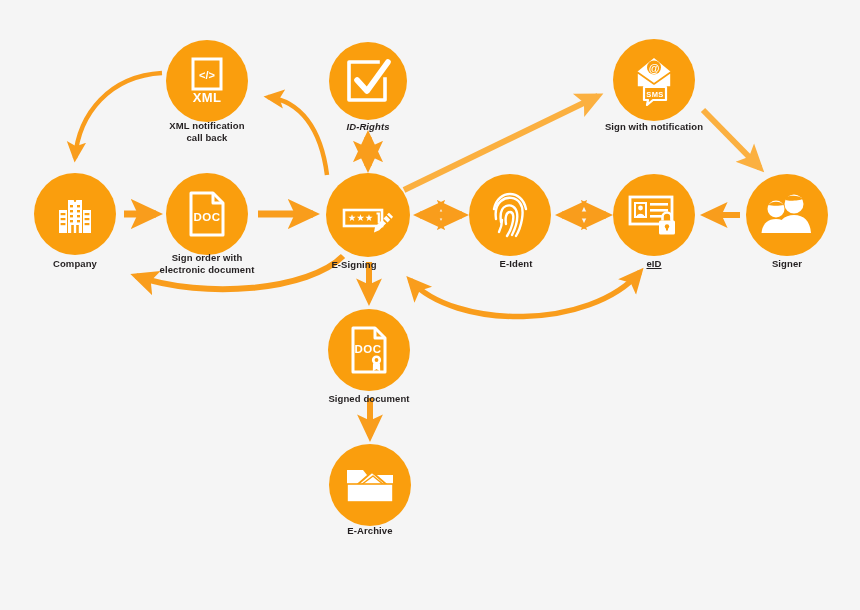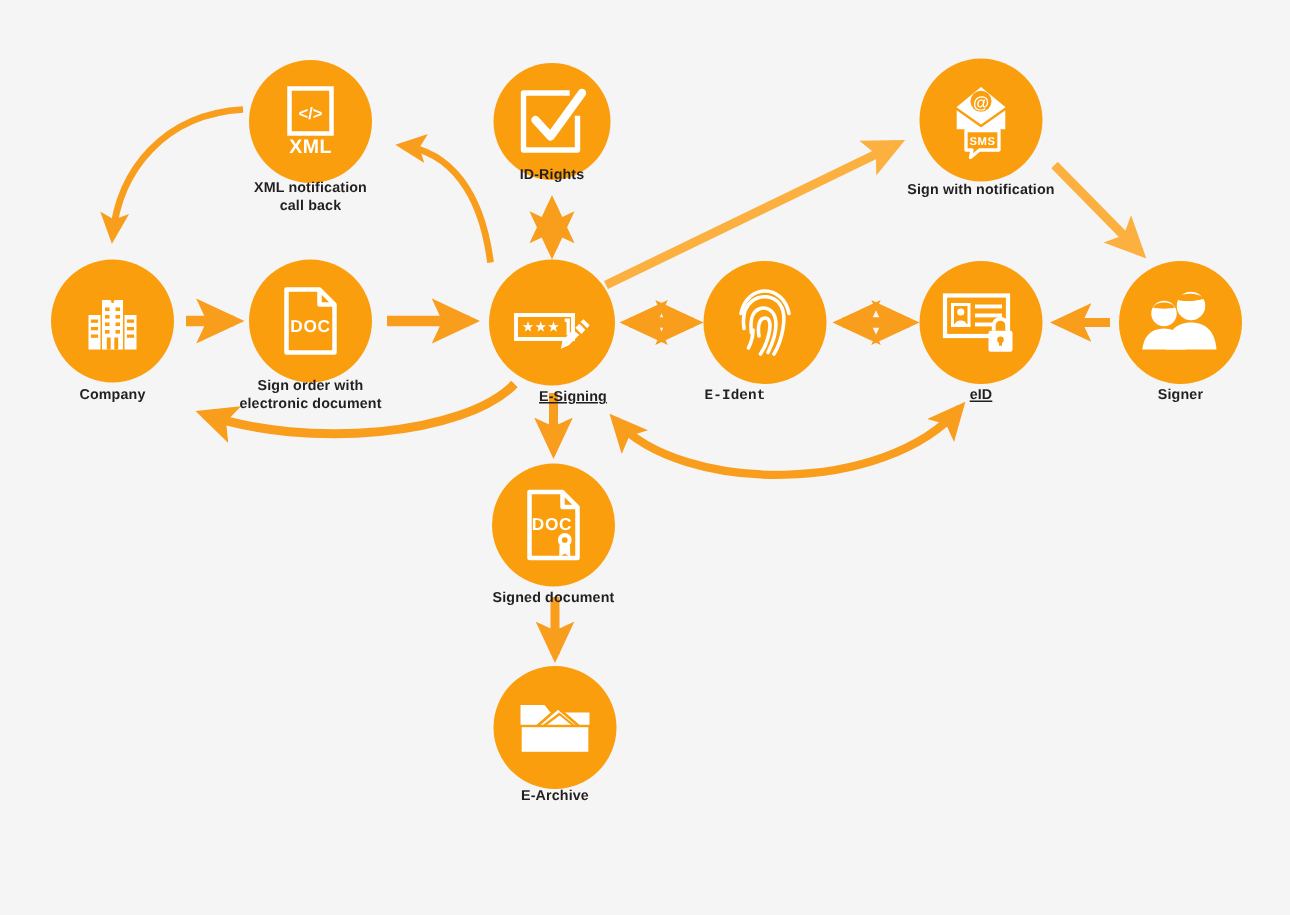--- a/index.html
+++ b/index.html
@@ -162,56 +162,56 @@
 
   <div class="node">
     <div class="node-circle" style="left:329px; top:42px; width:78px; height:78px;">
       <span>
         <svg class="icon-svg" width="46" height="46" viewBox="0 0 46 46">
           <path d="M40 21 L40 42 L4 42 L4 4 L33 4" fill="none" stroke="#ffffff" stroke-width="3.6" stroke-linejoin="round" stroke-linecap="square"></path>
           <path d="M12 22 L22 33 L43 4" fill="none" stroke="#ffffff" stroke-width="5.6" stroke-linejoin="round" stroke-linecap="round"></path>
         </svg>
       </span>
     </div>
-    <div class="node-label" style="left:268px; top:111px;">ID-Rights</div>
+    <div class="node-label" style="left:268px; top:121px;font-style:italic;">ID-Rights</div>
   </div>
 
   <div class="node">
     <div class="node-circle" style="left:326px; top:173px; width:84px; height:84px;">
       <span>
         <svg class="icon-svg" width="52" height="44" viewBox="0 0 52 44">
           <rect x="2" y="17" width="38" height="16" fill="none" stroke="#ffffff" stroke-width="2.6"></rect>
           <g fill="#ffffff">
             <path d="M10 21.2 l0.9 2.6 l2.7 0 l-2.2 1.7 l0.85 2.6 l-2.25 -1.6 l-2.25 1.6 l0.85 -2.6 l-2.2 -1.7 l2.7 0 Z"></path>
             <path d="M18.5 21.2 l0.9 2.6 l2.7 0 l-2.2 1.7 l0.85 2.6 l-2.25 -1.6 l-2.25 1.6 l0.85 -2.6 l-2.2 -1.7 l2.7 0 Z"></path>
             <path d="M27 21.2 l0.9 2.6 l2.7 0 l-2.2 1.7 l0.85 2.6 l-2.25 -1.6 l-2.25 1.6 l0.85 -2.6 l-2.2 -1.7 l2.7 0 Z"></path>
           </g>
           <path d="M34.5 20.5 L36.8 20.5 L36.8 30.5" fill="none" stroke="#ffffff" stroke-width="2.2"></path>
           <path d="M40 27 L33 34 L32 39.5 L37.2 37.2 L44.2 30.2 Z" fill="#ffffff"></path>
           <path d="M41.5 25.5 L45.6 29.6 L48.2 26.8 L44.3 22.8 Z" fill="#ffffff"></path>
           <path d="M45 21.5 L49.5 25.8 L51 23.8 L47 19.8 Z" fill="#ffffff"></path>
         </svg>
       </span>
     </div>
-    <div class="node-label" style="left:282px; top:259px;text-decoration:underline;">E-Signing</div>
+    <div class="node-label" style="left:254px; top:259px;">E-Signing</div>
   </div>
 
   <div class="node">
     <div class="node-circle" style="left:469px; top:174px; width:82px; height:82px;">
       <span>
         <svg class="icon-svg" width="40" height="48" viewBox="0 0 40 48" fill="none" stroke="#ffffff" stroke-width="2.4" stroke-linecap="round">
           <path d="M4 18 C6 8 13 3 20 3 C27 3 34 8 36 18"></path>
           <path d="M6 28 C5 21 6 14 11 10 C17 5 26 6 30 12 C33 16 33 22 32 28 C31 34 29 40 26 45"></path>
           <path d="M11 31 C10 24 11 17 16 15 C21 13 26 16 27 22 C28 28 26 36 22 44"></path>
           <path d="M16 33 C15 27 16 21 20 21 C24 21 24 27 22 34 C21 38 19 42 17 45"></path>
           <path d="M9 41 C11 37 12 33 12 29"></path>
         </svg>
       </span>
     </div>
-    <div class="node-label" style="left:390px; top:258px;font-family:Liberation Mono, monospace;">E-Ident</div>
+    <div class="node-label" style="left:416px; top:258px;">E-Ident</div>
   </div>
 
   <div class="node">
     <div class="node-circle" style="left:613px; top:174px; width:82px; height:82px;">
       <span>
         <svg class="icon-svg" width="52" height="44" viewBox="0 0 52 44">
           <rect x="2" y="4" width="42" height="27" fill="none" stroke="#ffffff" stroke-width="2.8"></rect>
           <rect x="7" y="10" width="11" height="14" fill="none" stroke="#ffffff" stroke-width="2"></rect>
           <circle cx="12.5" cy="15" r="2.4" fill="#ffffff"></circle>
           <path d="M8.6 23.5 C9 19.8 16 19.8 16.4 23.5 Z" fill="#ffffff"></path>

